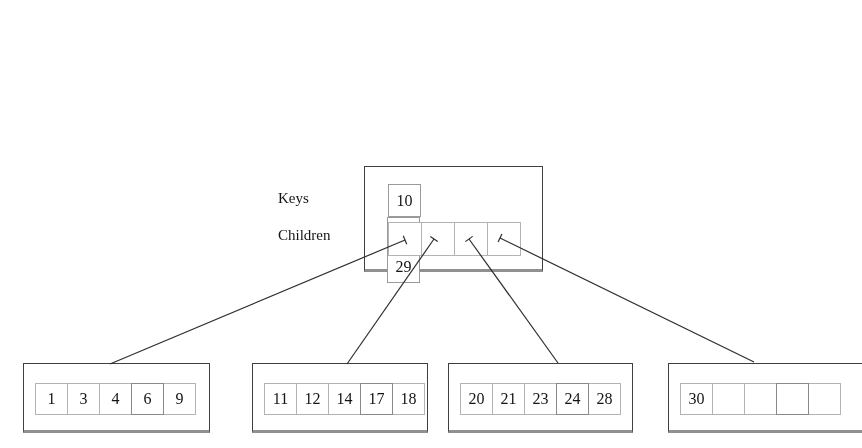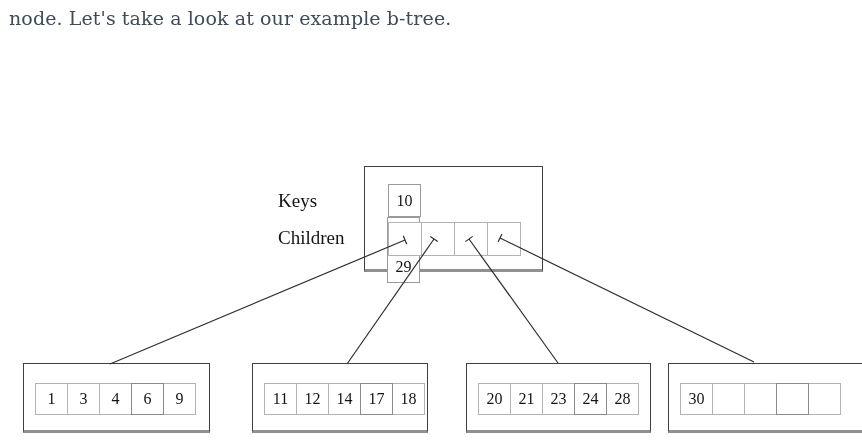--- a/index.html
+++ b/index.html
@@ -27,21 +27,21 @@
     padding:2px 7px;
     margin:0 2px;
     border-radius:2px;
   }
 
   
   .diagram{position:absolute;inset:0;}
   .dlabel{
     position:absolute;
     font-family:"Liberation Serif", serif;
-    font-size:19px;color:#141414;
+    font-size:15px;color:#141414;
   }
   .keys-label{left:278px;top:190px;}
   .children-label{left:278px;top:227px;font-family:Liberation Serif, serif;}
 
   .rootbox{
     position:absolute;left:364px;top:166px;width:179px;height:106px;
     box-sizing:border-box;
     border:1px solid var(--box-border,#3f3f3f);
     border-bottom:3px solid var(--box-border-bottom,#909090);
     background:#fff;
@@ -67,40 +67,39 @@
 
   .leaf{
     position:absolute;top:363px;height:70px;
     box-sizing:border-box;
     border:1px solid var(--box-border,#3f3f3f);
     border-bottom:3px solid var(--box-border-bottom,#909090);
     background:#fff;
   }
   .leaf-1{left:23px;width:187px;}
   .leaf-2{left:252px;width:176px;}
-  .leaf-3{left:466px;width:185px;}
+  .leaf-3{left:448px;width:185px;}
   .leaf-4{left:668px;width:207px;}
   .leaf-strip{left:11px;top:19px;}
   .leaf-strip .cell{width:33px;height:32px;}
   .leaf-strip .cell:nth-child(4){border-color:var(--cell-border-dark,#8a8a8a);z-index:1;}
 
   svg.lines{
     position:absolute;left:0;top:0;
     pointer-events:none;
   }
   svg.lines line{
     stroke:var(--line-color,#2e2e2e);
     stroke-width:1.2;
   }
 </style>
 </head>
 <body style="--body-text: #3e4b5a; --code-text: #c13a5f; --code-bg: #faf1f5; --box-border: #3f3f3f; --box-border-bottom: #909090; --cell-border: #b3b3b3; --cell-border-dark: #8a8a8a; --keys-cell-border: #9a9a9a; --line-color: #2e2e2e;">
 
 <main class="para">
-    <div class="pline"><span>node. Let's take a look at our example b-tree.</span></div>
   </main>
 
 <section class="diagram">
   <span class="dlabel keys-label">Keys</span>
   <span class="dlabel children-label">Children</span>
 
   <div class="rootbox"></div>
   <div class="strip keys-strip">
       <div class="cell">10</div>
       <div class="cell">19</div>

